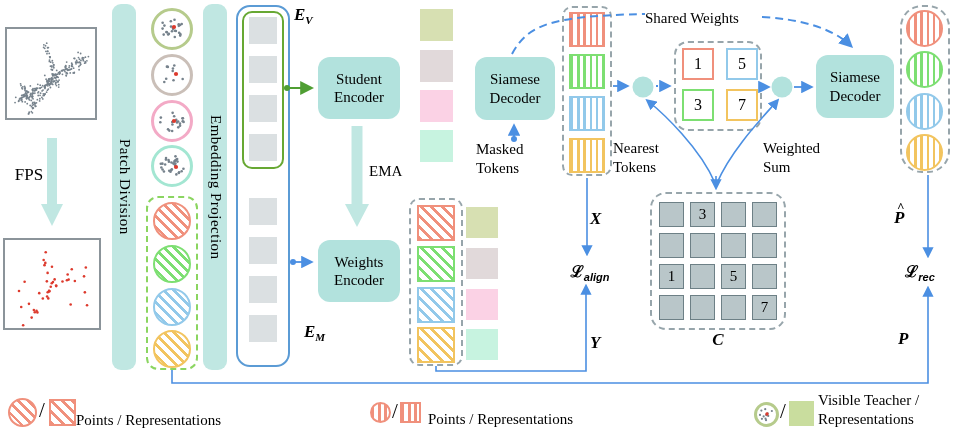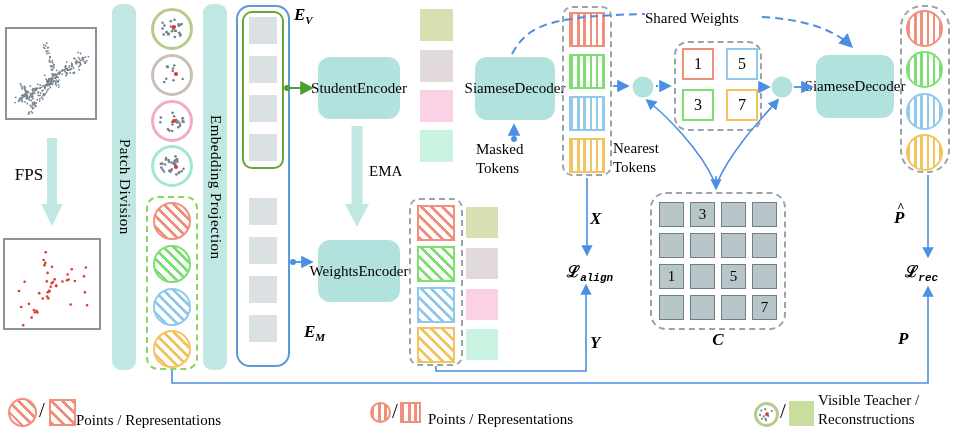--- a/index.html
+++ b/index.html
@@ -2,40 +2,40 @@
 <html><head>
 <meta charset="utf-8">
 <style>
   *{box-sizing:border-box;margin:0;padding:0}
   html,body{background:#fff}
   #fig{position:relative;width:954px;height:435px;background:#fff;overflow:hidden;
        font-family:"Liberation Serif","DejaVu Serif",serif;color:#000}
   .abs{position:absolute}
   .bar{background:#c0e7e2;border-radius:9px;writing-mode:vertical-rl;text-orientation:mixed;
        display:flex;align-items:center;justify-content:center;font-size:15px;letter-spacing:.5px}
-  .box-teal{background:#b2e2dd;border-radius:12px;display:flex;flex-direction:row;
+  .box-teal{background:#b2e2dd;border-radius:12px;display:flex;flex-direction:column;
        align-items:center;justify-content:center;font-size:15px;line-height:1.22;text-align:center}
   .dashbox{border:2px dashed #97a5ab;border-radius:12px}
   .greendash{border:2px dashed #8bd561;border-radius:12px}
   .graysq{background:#dbe0e2}
   .solid{background:var(--c)}
   .hcirc{border-radius:50%;border:2px solid var(--c);
        background:repeating-linear-gradient(45deg,var(--c) 0 2.6px,#fff 2.6px 7.2px)}
   .vcirc{border-radius:50%;border:2px solid var(--c);
        background:repeating-linear-gradient(90deg,var(--c) 0 2.4px,#fff 2.4px 6.2px)}
   .hsq{border:2px solid var(--c);
        background:repeating-linear-gradient(45deg,var(--c) 0 2.8px,#fff 2.8px 7.6px)}
   .vsq{border:2px solid var(--c);
        background:repeating-linear-gradient(90deg,var(--c) 0 2.4px,#fff 2.4px 6.2px)}
   .pcirc{border-radius:50%;border:3px solid var(--c);background:#fff}
   .pbox{border:2px solid #8b949a;background:#fff}
   .lbl{font-size:15px;text-align:left;line-height:1.28}
   .math{font-style:italic;font-size:17px;font-weight:bold}
   .math sub{font-size:11px;font-weight:bold}
-  .mathL{font-family:Liberation Mono, monospace;font-size:16px;font-weight:bold}
+  .mathL{font-family:Liberation Sans, sans-serif;font-size:16px;font-weight:bold}
   .mathL sub{font-size:11px;font-style:italic}
   .cell{position:absolute;width:32px;height:32px;border:2px solid var(--c);background:#fff;
        display:flex;align-items:center;justify-content:center;font-size:16px}
   #codebook-grid{position:absolute;left:659px;top:202px;display:grid;
        grid-template-columns:repeat(4,25px);grid-auto-rows:25px;gap:6px}
   .cb-cell{background:#b9c6c9;border:1.5px solid #6d8086;display:flex;
        align-items:center;justify-content:center;font-size:15px}
   .slash{font-size:21px}
   svg{display:block}
 </style>
@@ -591,20 +591,23 @@
   <div class="abs vsq" style="left:569px;top:138px;width:36px;height:35px;--c:#f2c45f"></div>
 
   <div class="abs dashbox" style="left:674px;top:41px;width:88px;height:90px;border-radius:14px"></div>
   <div class="cell" style="left:682px;top:48px;--c:#f0907c">1</div>
   <div class="cell" style="left:726px;top:48px;--c:#92c9ea">5</div>
   <div class="cell" style="left:682px;top:89px;--c:#7ddf72">3</div>
   <div class="cell" style="left:726px;top:89px;--c:#f2c45f">7</div>
   <div class="abs lbl" style="left:613px;top:139px;width:64px">
     <span>Nearest</span><br><span>Tokens</span>
   </div>
+  <div class="abs lbl" style="left:763px;top:139px;width:72px">
+    <span>Weighted</span><br><span>Sum</span>
+  </div>
 
   <div class="abs dashbox" style="left:650px;top:192px;width:136px;height:138px;border-radius:16px"></div>
   <div id="codebook-grid">
       <div class="cb-cell"></div>
       <div class="cb-cell">3</div>
       <div class="cb-cell"></div>
       <div class="cb-cell"></div>
       <div class="cb-cell"></div>
       <div class="cb-cell"></div>
       <div class="cb-cell"></div>
@@ -720,15 +723,15 @@
         <circle cx="9.341052357256356" cy="9.572589644508023" r="1.1" fill="#76828c"></circle>
         <circle cx="6.651228055803656" cy="11.47153703767518" r="1.1" fill="#76828c"></circle>
         <circle cx="10.60452217496848" cy="8.269636077295509" r="1.1" fill="#76828c"></circle>
         <circle cx="2.984629100464831" cy="9.915952906632134" r="1.1" fill="#76828c"></circle>
         <circle cx="10" cy="9" r="1.7" fill="#dd3a2d"></circle>
       </svg>
   </div>
   <div class="abs slash" style="left:780px;top:399px">/</div>
   <div class="abs solid" style="left:789px;top:401px;width:25px;height:25px;--c:#c9dd9e"></div>
   <div class="abs lbl" style="left:818px;top:391px;width:140px">
-    <span>Visible Teacher /</span><br><span>Reconstructions</span>
+    <span>Visible Teacher /</span><br><span>Representations</span>
   </div>
 </div>
 
 </body></html>

